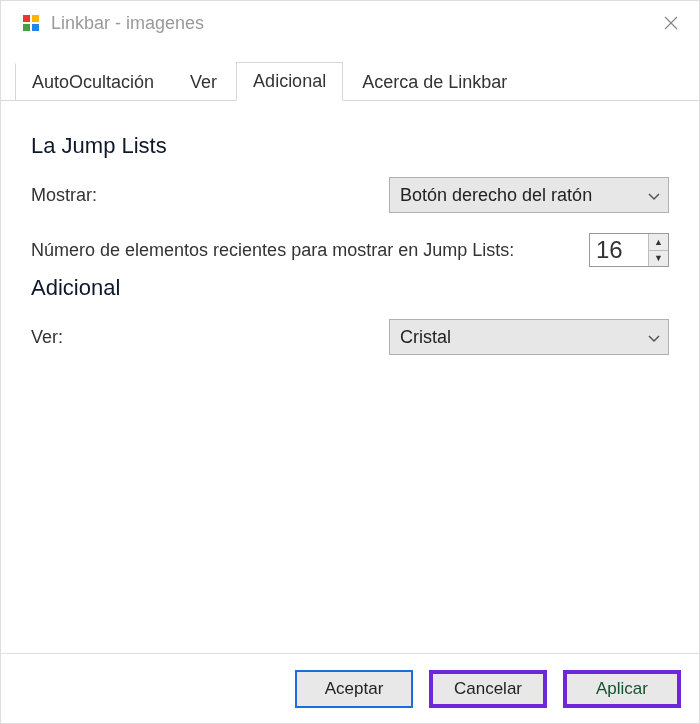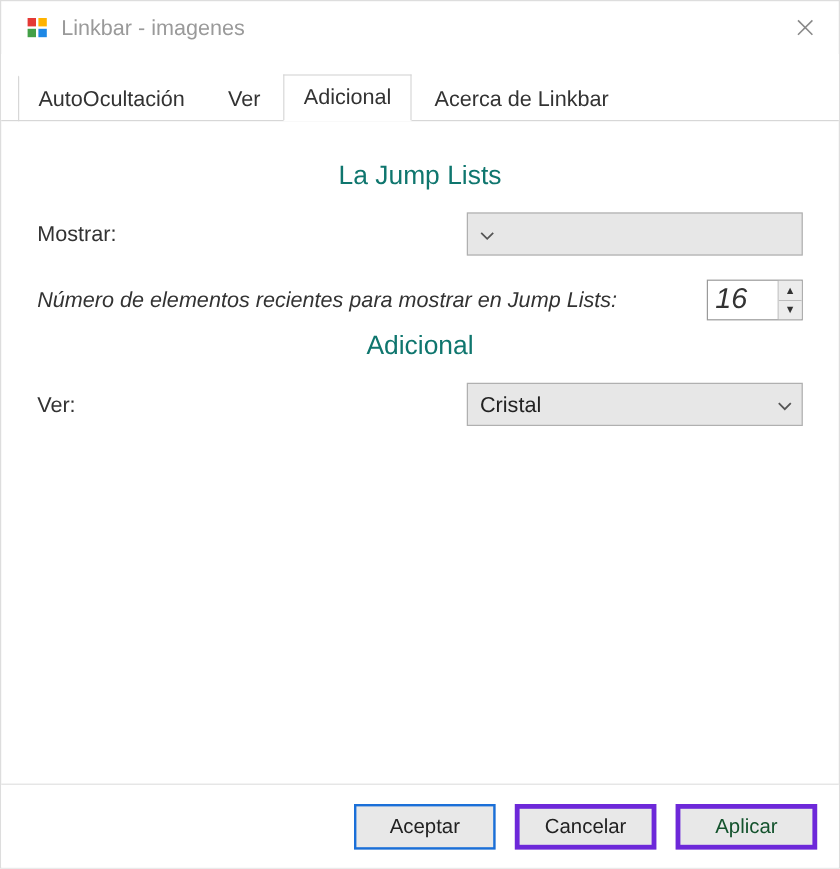--- a/index.html
+++ b/index.html
@@ -67,24 +67,23 @@
     border: 1px solid #d7d7d7;
     border-bottom: 1px solid #fff;
     background: #fff;
   }
   .tab-panel {
     flex: 1;
     padding: 24px 30px 10px 30px;
     overflow: hidden;
   }
   .section-title {
-    color: #0f766e;
+    color: #0f172a;
     font-size: 22px;
     margin: 8px 0 18px 0;
-    text-align: center;
   }
   .row {
     display: flex;
     align-items: center;
     margin-bottom: 20px;
   }
   .row .label {
     flex: 1;
     font-size: 18px;
   }
@@ -102,21 +101,20 @@
     cursor: pointer;
   }
   .combo .combo-text { flex: 1; }
   .combo .chev {
     color: #555;
   }
   .row-multi {
     display: flex;
     align-items: center;
     gap: 20px;
-    font-style: italic;
   }
   .row-multi .label {
     flex: 1;
     font-size: 18px;
     line-height: 1.5;
     padding-right: 10px;
   }
   .spinner {
     width: 80px;
     height: 34px;
@@ -207,20 +205,21 @@
     </div>
   </div>
 
   <div class="tab-panel">
 
     <div class="section-title">La Jump Lists</div>
 
     <div class="row">
       <div class="label">Mostrar:</div>
       <div class="combo">
+        <span class="combo-text">Botón derecho del ratón</span>
         <span class="chev">
           <svg width="12" height="8" viewBox="0 0 12 8">
               <polyline points="1,1 6,6 11,1" fill="none" stroke="#555" stroke-width="1.5"></polyline>
             </svg>
         </span>
       </div>
     </div>
 
     <div class="row-multi">
       <div class="label">Número de elementos recientes para mostrar en Jump Lists:</div>

